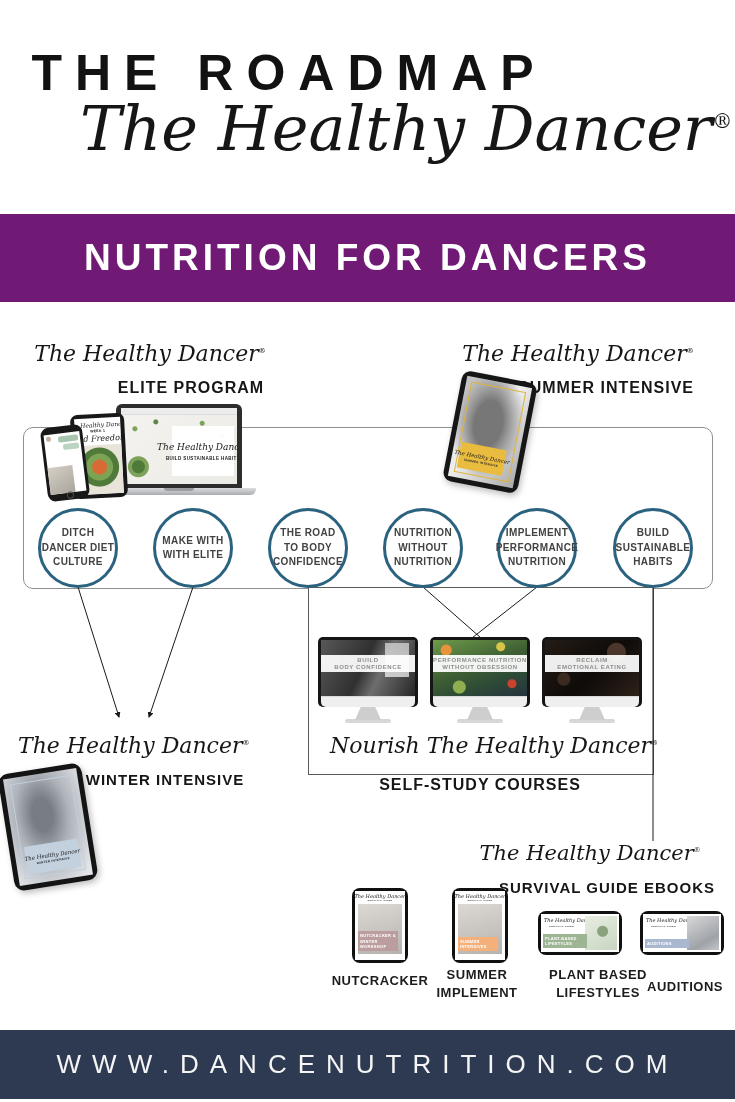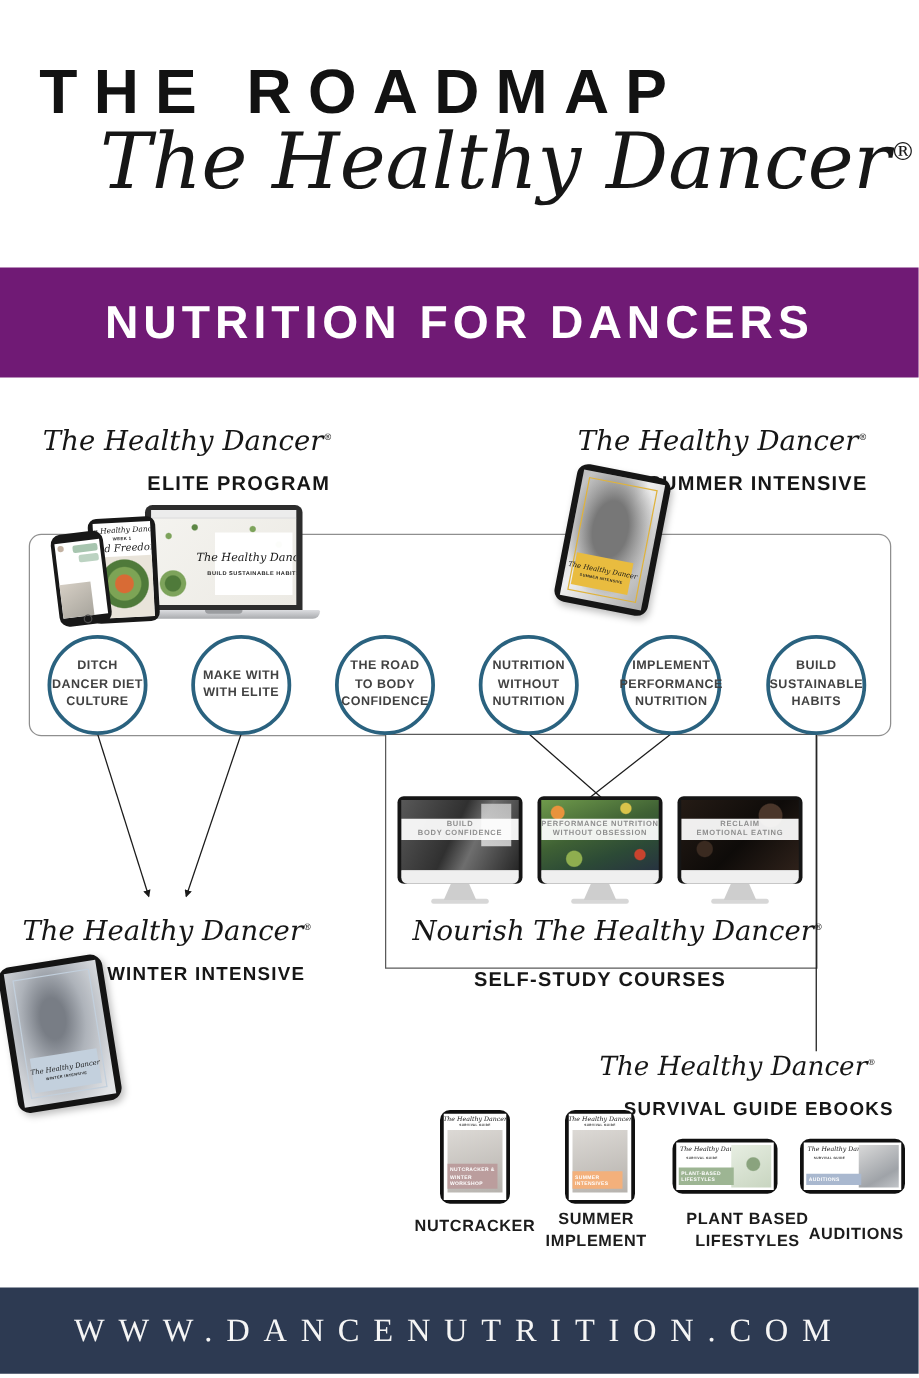--- a/index.html
+++ b/index.html
@@ -140,21 +140,21 @@
             font-size:4px;font-weight:700;letter-spacing:0.3px;line-height:1.3;}
   .ephone-l .photo{position:absolute;right:2px;top:2px;bottom:2px;width:32px;}
   #ebook3 .photo{background:radial-gradient(circle at 55% 45%, #8aa37e 0 5px, transparent 6px),
                  linear-gradient(150deg,#e7eee2,#c8d5c0);}
   #ebook4 .photo{background:linear-gradient(150deg,#d9d9d9,#9fa3a8 70%,#c2c5c9);}
   .ebook-label{font-size:13px;font-weight:700;letter-spacing:0.5px;color:#1c1c1c;line-height:1.35;text-align:center;}
 
   
   #footer{left:0;top:1030px;width:735px;height:69px;background:#2d3a52;display:flex;align-items:center;
           justify-content:center;}
-  #footer .txt{color:#f5f5f5;font-size:26px;font-weight:400;letter-spacing:11px;white-space:nowrap;font-family:Liberation Serif, serif;}
+  #footer .txt{color:#f5f5f5;font-size:26px;font-weight:400;letter-spacing:11px;white-space:nowrap;}
 </style>
 </head>
 <body>
 
 <div class="abs" id="title">THE ROADMAP</div>
 <div class="abs script" id="brand-script">
   <span>The Healthy Dancer</span><sup>®</sup>
 </div>
 <div class="abs" id="banner">
   <span class="txt">NUTRITION FOR DANCERS</span>

